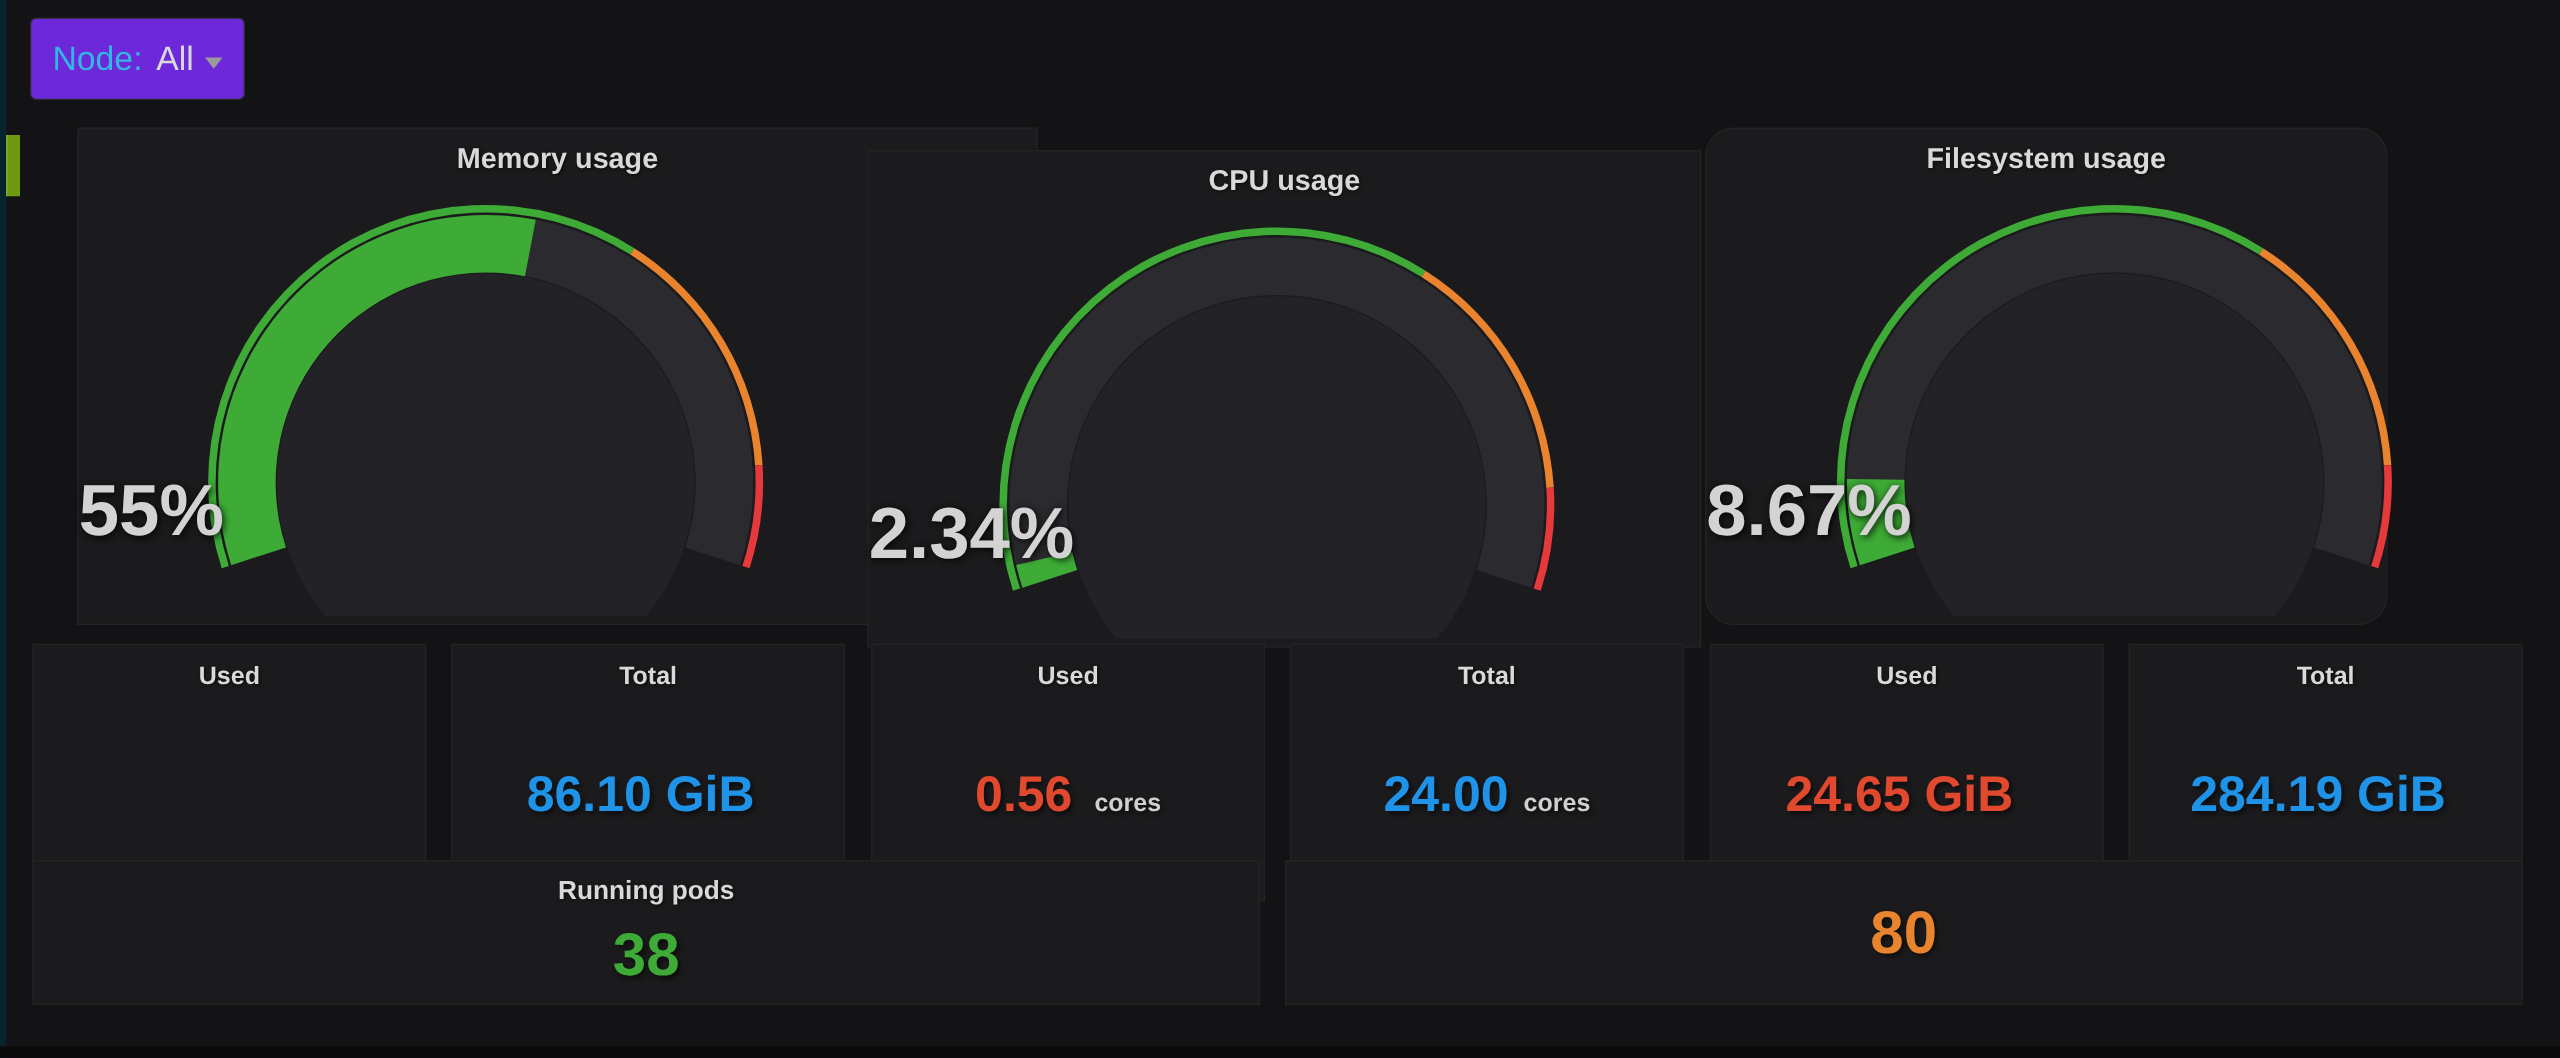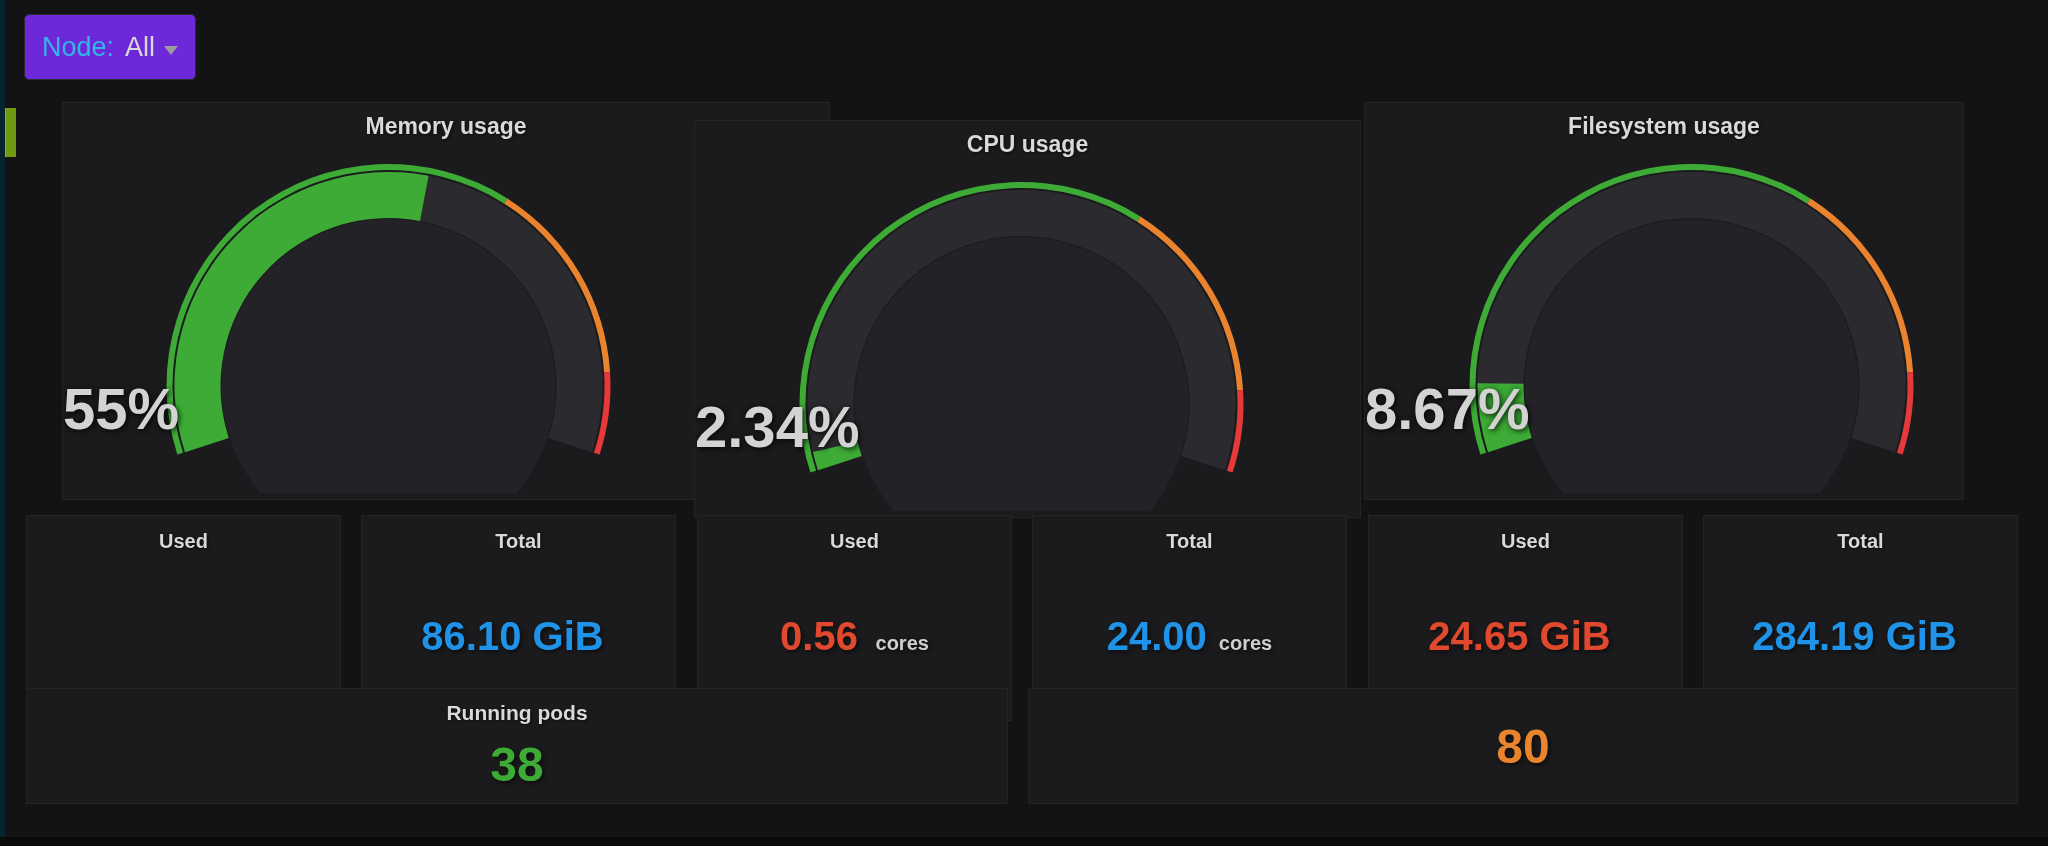--- a/index.html
+++ b/index.html
@@ -33,21 +33,21 @@
   }
   .panel-title {
     position:relative; z-index:3; text-align:center; padding-top:10px;
     font-size:23px; font-weight:bold; color:#d8d9da;
     text-shadow:1px 1px 3px rgba(0,0,0,.6);
     cursor:pointer;
   }
   
   .gauge-mem { left:26px;  top:102px; width:768px; height:398px;margin-left:36px; }
   .gauge-cpu { left:694px; top:120px; width:667px; height:398px; }
-  .gauge-fs  { left:1364px;top:102px; width:600px; height:398px; }
+  .gauge-fs  { left:1364px;top:102px; width:546px; height:398px;border-radius:23px; }
   .gauge-svg { position:absolute; left:0; top:0; z-index:1; display:block; }
   .gauge-value {
     position:absolute; z-index:2; left:0; top:272px; width:100%;
     text-align:left; font-size:58px; font-weight:bold; color:#d3d3d3;
     text-shadow:2px 2px 5px rgba(0,0,0,.55), 0 0 6px rgba(0,0,0,.4);
   }
 
   
   .stat { top:515px; height:206px; display:flex; flex-direction:column; }
   .stat-1 { left:26px;   width:315px; }

